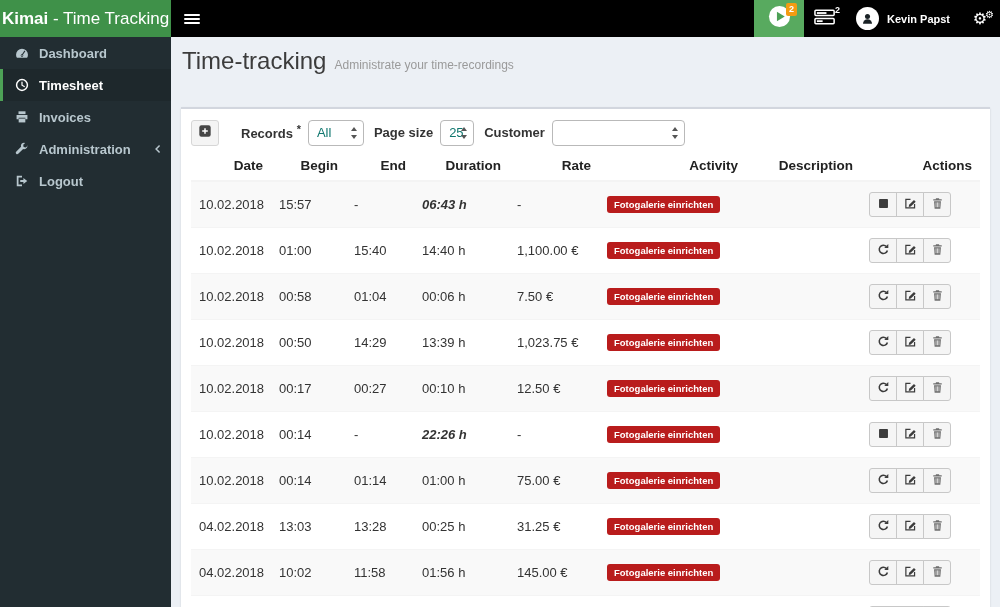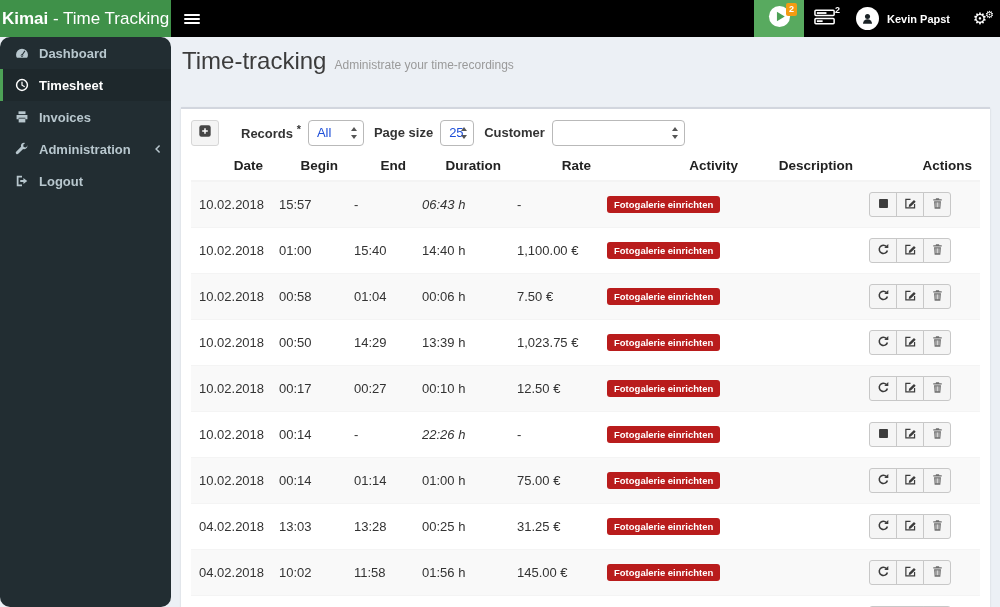--- a/index.html
+++ b/index.html
@@ -24,21 +24,21 @@
   .badge-orange { position: absolute; top: 3px; right: 7px; background: #f39c12; color: #fff;
                   font-size: 9px; font-weight: bold; padding: 1px 3px; border-radius: 2px; line-height: 11px; }
   .sup-count { position: absolute; top: 5px; right: 6px; color: #fff; font-size: 9px; font-weight: bold; }
   .avatar { width: 23px; height: 23px; border-radius: 50%; background: #fff; display: flex;
             align-items: center; justify-content: center; margin-right: 8px; }
   .user-name { font-size: 11px; font-weight: 600; }
   .gear-glyph { font-family: "DejaVu Sans", sans-serif; font-size: 16px; line-height: 16px; position: relative; }
   .gear-glyph .small-gear { position: absolute; font-size: 10px; top: -4px; right: -7px; }
 
   
-  .sidebar { position: absolute; top: 37px; left: 0; width: 171px; bottom: 0; background: #222d32; border-radius: 10px; }
+  .sidebar { position: absolute; top: 37px; left: 0; width: 171px; bottom: 0; background: #222d32; }
   .side-item { display: flex; align-items: center; height: 32px; padding-left: 12px; padding-right: 8px;
                color: #b8c7ce; font-size: 13px; font-weight: 600; cursor: pointer; border-left: 3px solid transparent; }
   .side-item.active { background: #1e282c; color: #fff; border-left-color: #4da156; }
   .sicon { width: 24px; display: inline-flex; align-items: center; }
   .sicon svg { width: 14px; height: 14px; }
   .slabel { flex: 1; }
   .chev svg { width: 10px; height: 10px; }
 
   
   .content { position: absolute; left: 171px; top: 37px; right: 0; bottom: 0; }
@@ -52,35 +52,35 @@
 
   
   .filter-bar { display: flex; align-items: center; height: 27px; }
   .add-btn { width: 28px; height: 26px; background: #f4f4f4; border: 1px solid #d6d6d6; border-radius: 3px;
              display: inline-flex; align-items: center; justify-content: center; cursor: pointer; }
   .add-btn svg { width: 14px; height: 14px; }
   .flabel { font-size: 13px; font-weight: bold; color: #333; margin-left: 22px; margin-right: 7px; }
   .flabel sup { font-weight: bold; }
   .flabel.tight { margin-left: 10px; }
   .sel { position: relative; height: 26px; border: 1px solid #b9b9b9; border-radius: 4px; background: #fff;
-         font-size: 13px; color: #1d4ed8; line-height: 24px; padding: 0 18px 0 8px; cursor: pointer; }
+         font-size: 13px; color: #0f766e; line-height: 24px; padding: 0 18px 0 8px; cursor: pointer; }
   .sel:before { content: ""; position: absolute; right: 6px; top: 6px;
                 border-left: 3.5px solid transparent; border-right: 3.5px solid transparent; border-bottom: 4.5px solid #555; }
   .sel:after  { content: ""; position: absolute; right: 6px; bottom: 6px;
                 border-left: 3.5px solid transparent; border-right: 3.5px solid transparent; border-top: 4.5px solid #555; }
   .sel.records { width: 56px; }
   .sel.pagesize { width: 34px; padding-right: 16px; }
   .sel.customer { width: 133px; }
 
   
   table { width: 100%; border-collapse: collapse; table-layout: fixed; margin-top: 8px; }
   th { text-align: right; font-size: 13.5px; color: #222; padding: 4px 8px 7px 8px; border-bottom: 2px solid #f4f4f4; }
   td { font-size: 13px; color: #333; padding: 10px 8px; border-top: 1px solid #f4f4f4; vertical-align: middle; }
   tbody tr:nth-child(odd) { background: #f9f9f9; }
-  td.em { font-style: italic; }
+  td.em { font-style: italic; font-weight: bold; }
   .col-date { width: 80px; } .col-begin { width: 75px; } .col-end { width: 68px; }
   .col-duration { width: 95px; } .col-rate { width: 90px; } .col-activity { width: 147px; }
   .col-desc { width: 115px; } .col-actions { width: 119px; }
   .badge { display: inline-block; background: #b91c1c; color: #fff; font-size: 9.5px; font-weight: bold;
            padding: 3px 7px; border-radius: 3px; cursor: pointer; white-space: nowrap; }
   .btn-group { display: inline-flex; }
   .abtn { width: 28px; height: 25px; background: #f5f5f5; border: 1px solid #c8c8c8; margin-left: -1px;
           display: inline-flex; align-items: center; justify-content: center; cursor: pointer; padding: 0; color: #444; }
   .abtn:first-child { border-radius: 3px 0 0 3px; margin-left: 0; }
   .abtn:last-child { border-radius: 0 3px 3px 0; }

